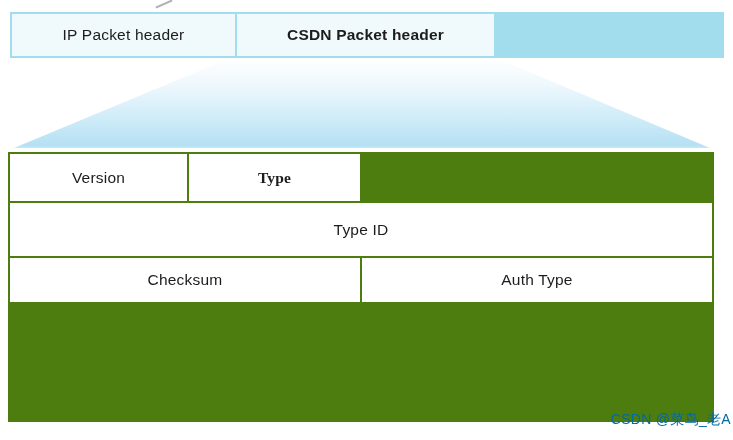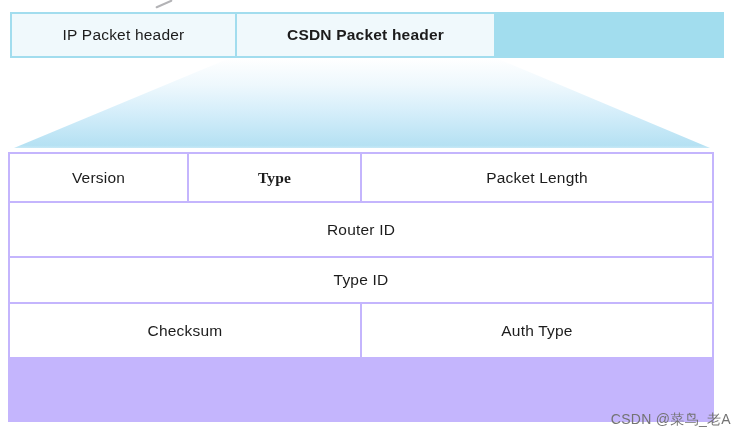--- a/index.html
+++ b/index.html
@@ -57,21 +57,21 @@
     clip-path: polygon(230px 0px, 496px 0px, 710px 100%, 14px 100%);
   }
 
   
   .ospf-table {
     position: absolute;
     left: 8px;
     top: 152px;
     width: 706px;
     box-sizing: border-box;
-    background: #c4b5fd;
+    background: #4d7c0f;
     display: grid;
     grid-template-columns: 177px 171px 1fr;
     grid-template-rows: 47px 53px 44px 53px 61px;
     gap: 2px;
     padding: 2px;
   }
   .field-cell {
     background: #ffffff;
     display: flex;
     align-items: center;
@@ -94,21 +94,21 @@
     background: #b3b3b6;
     border-radius: 1px;
     transform: rotate(-24deg);
   }
 
   .watermark {
     position: absolute;
     right: 2px;
     top: 411px;
     font-size: 14px;
-    color: #737373;
+    color: #0369a1;
     letter-spacing: 0.3px;
     white-space: nowrap;
   }
 </style>
 </head>
 <body>
 
 <div class="canvas">
 
   <span class="stray-stroke"></span>
@@ -116,23 +116,21 @@
   <div class="header-bar">
     <div class="header-cell">IP Packet header</div>
     <div class="header-cell bold">CSDN Packet header</div>
   </div>
 
   <div class="funnel"></div>
 
   <div class="ospf-table">
     <div class="field-cell">Version</div>
     <div class="field-cell bold">Type</div>
-    <div class="field-cell">Packet Length</div>
 
-    <div class="field-cell span-all">Router ID</div>
 
     <div class="field-cell span-all">Type ID</div>
 
     <div class="field-cell span-two">Checksum</div>
     <div class="field-cell col-three">Auth Type</div>
 
   </div>
 
   <div class="watermark">CSDN @菜鸟_老A</div>
 

